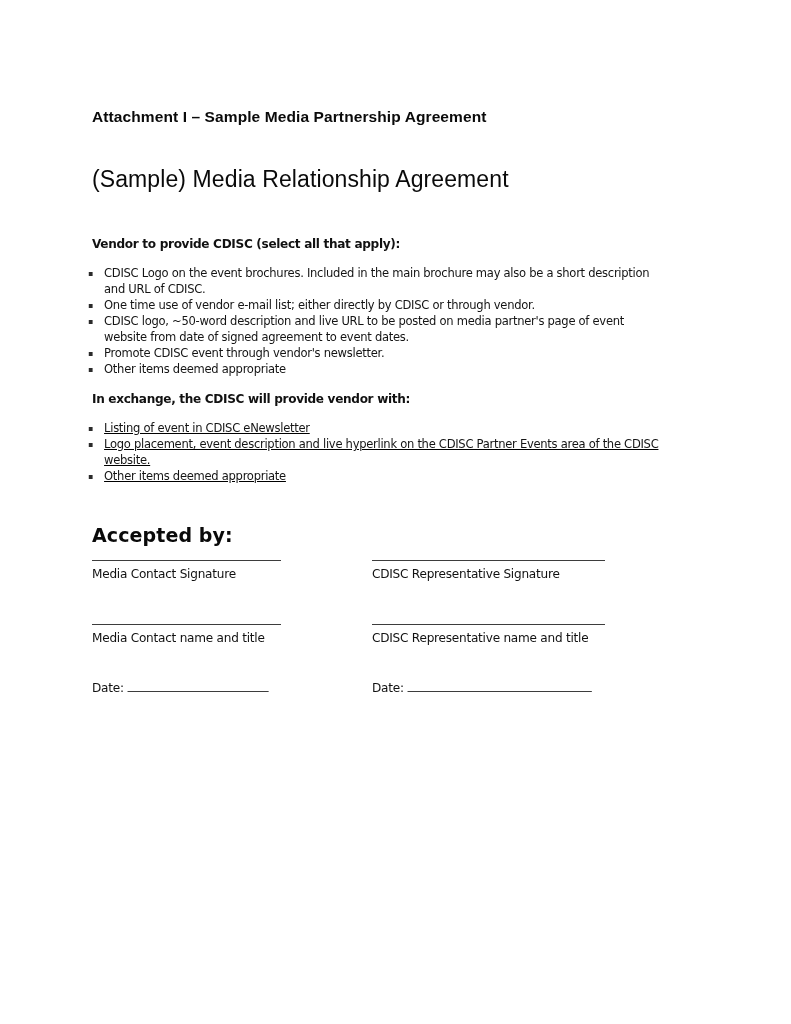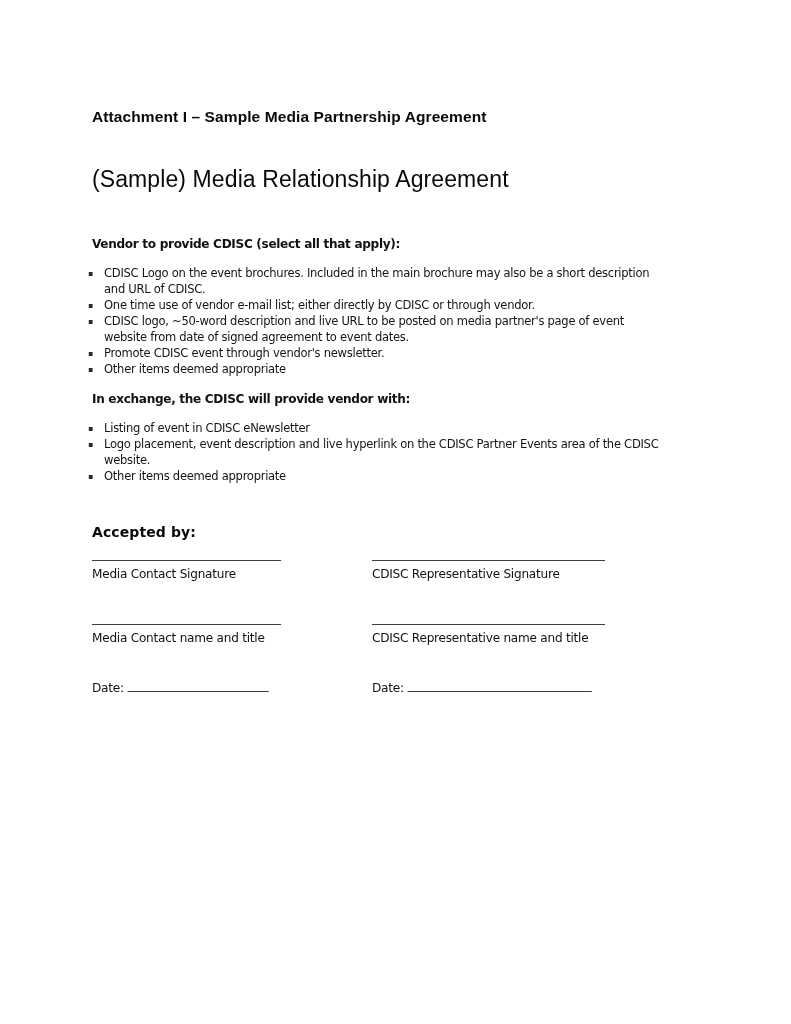--- a/index.html
+++ b/index.html
@@ -65,37 +65,37 @@
     white-space: nowrap;
   }
   .section-heading.sh-vendor { top: 236px; }
   .section-heading.sh-exchange { top: 391px; }
 
   .accepted-heading {
     position: absolute;
     left: 92px;
     top: 524px;
     font-family: "DejaVu Sans", sans-serif;
-    font-size: 14px;
+    font-size: 19px;
     font-weight: bold;
     letter-spacing: 0.1px;
     color: #0a0a0a;
     white-space: nowrap;
   }
 
   
   .bullet-list {
     position: absolute;
     left: 84px;
     margin: 0;
     padding: 0;
     list-style: none;
   }
   .bullet-list.list-vendor { top: 266px; width: 600px; }
-  .bullet-list.list-exchange { top: 421px; width: 610px; }
+  .bullet-list.list-exchange { top: 421px; width: 610px; text-decoration: underline; }
 
   .bullet-item {
     position: relative;
     padding-left: 21px;
     margin: 0 0 0.6px 0;
     font-family: "DejaVu Sans", sans-serif;
     font-size: 12.1px;
     line-height: 15.6px;
     letter-spacing: -0.3px;
     transform: scaleX(0.955);

